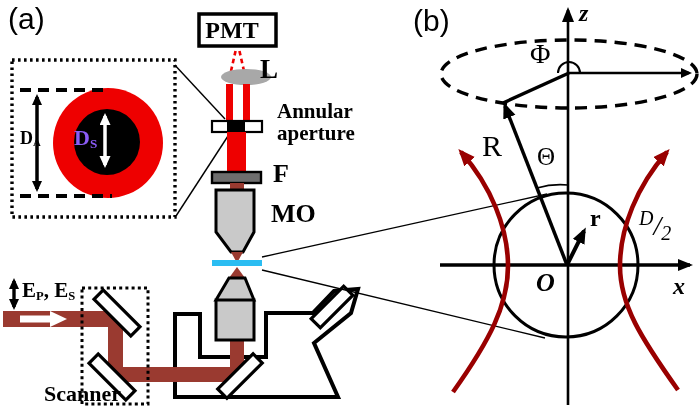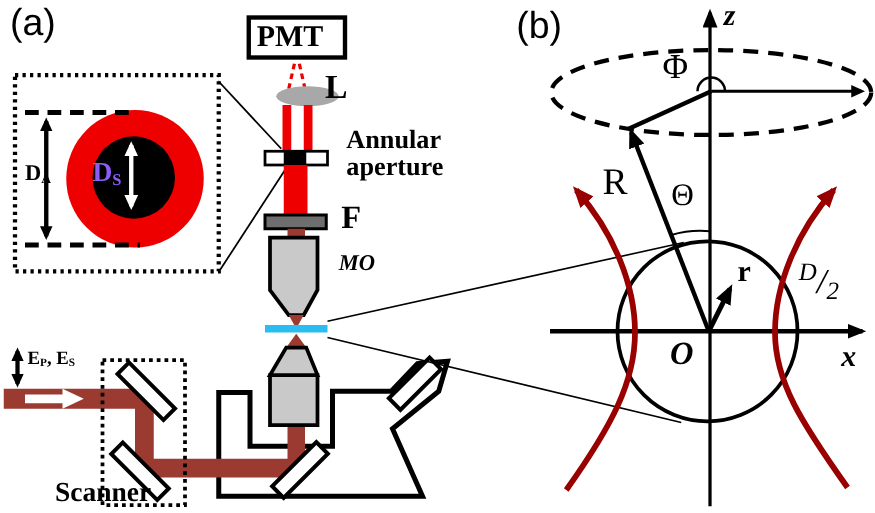--- a/index.html
+++ b/index.html
@@ -140,24 +140,24 @@
 </svg>
 
   <div class="lbl panel-tag" style="left:8px;top:4px;">(a)</div>
   <div class="lbl panel-tag" style="left:413px;top:6px;">(b)</div>
 
   <div class="lbl pmt-box">PMT</div>
   <div class="lbl" style="left:260px;top:56px;font-size:27px;">L</div>
   <div class="lbl" style="left:277px;top:101px;font-size:21px;">Annular</div>
   <div class="lbl" style="left:277px;top:123px;font-size:21px;">aperture</div>
   <div class="lbl" style="left:273px;top:161px;font-size:26px;">F</div>
-  <div class="lbl" style="left:271px;top:201px;font-size:18px;font-style:italic;">MO</div>
+  <div class="lbl" style="left:271px;top:201px;font-size:26px;">MO</div>
   <div class="lbl" style="left:1px;top:383px;font-size:22px;margin-left:43px;">Scanner</div>
 
-  <div class="lbl" style="left:22px;top:280px;font-size:15px;"><span>E</span><span class="sub">P</span><span>, E</span><span class="sub">S</span></div>
+  <div class="lbl" style="left:22px;top:280px;font-size:21px;"><span>E</span><span class="sub">P</span><span>, E</span><span class="sub">S</span></div>
 
   <div class="lbl" style="left:20px;top:129px;font-size:18px;"><span>D</span><span class="sub">A</span></div>
   <div class="lbl white" style="left:74px;top:127px;font-size:22px;"><span>D</span><span class="sub">S</span></div>
 
   <div class="lbl ital" style="left:579px;top:1px;font-size:24px;">z</div>
   <div class="lbl ital" style="left:673px;top:274px;font-size:24px;">x</div>
   <div class="lbl ital" style="left:536px;top:270px;font-size:26px;font-weight:600;">O</div>
   <div class="lbl norm" style="left:482px;top:131px;font-size:30px;">R</div>
   <div class="lbl" style="left:590px;top:206px;font-size:24px;">r</div>
   <div class="lbl norm" style="left:537px;top:144px;font-size:25px;">Θ</div>

